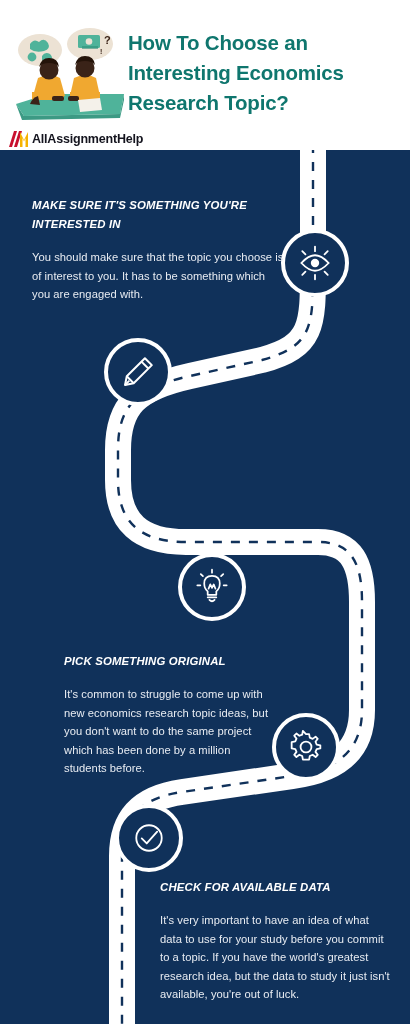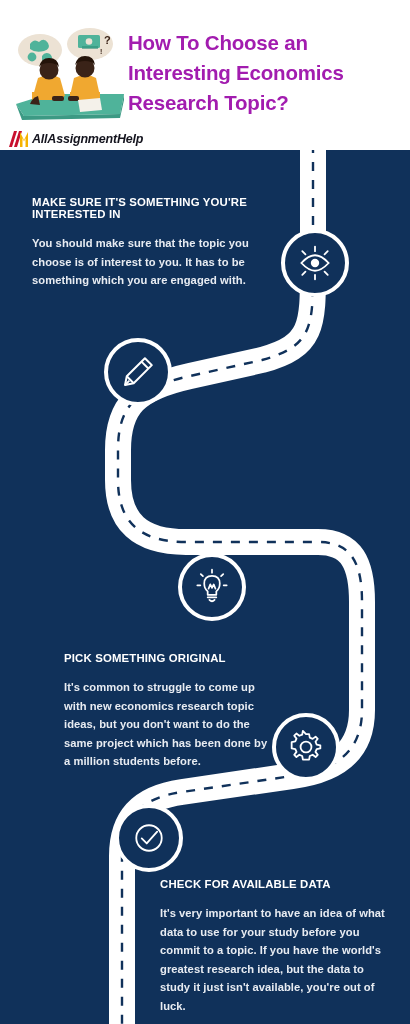--- a/index.html
+++ b/index.html
@@ -9,40 +9,40 @@
     font-family:"Liberation Sans", sans-serif;
     -webkit-font-smoothing:antialiased;
   }
   #page{position:relative;width:410px;height:1024px;overflow:hidden;background:#ffffff;}
 
   
   .header{position:absolute;left:0;top:0;width:410px;height:150px;background:#ffffff;}
   .hero-art{position:absolute;left:8px;top:22px;width:120px;height:106px;}
   .logo{position:absolute;left:8px;top:130px;height:18px;display:flex;align-items:center;gap:2px;}
   .logo-mark{width:22px;height:16px;position:relative;flex:0 0 auto;}
-  .logo-text{font-size:12.5px;font-weight:bold;font-style:italic;color:#14141e;letter-spacing:-0.2px;white-space:nowrap;}
+  .logo-text{font-size:12.5px;font-weight:bold;color:#14141e;letter-spacing:-0.2px;white-space:nowrap;}
   .title{
     position:absolute;left:128px;top:28px;width:272px;
     font-size:20.5px;line-height:30px;font-weight:bold;
-    color:#a21caf;letter-spacing:-0.2px;
+    color:#0f766e;letter-spacing:-0.2px;
   }
 
   
   .panel{position:absolute;left:0;top:150px;width:410px;height:874px;background:#10315a;}
   #road{position:absolute;left:0;top:150px;width:410px;height:874px;pointer-events:none;}
 
   
   .block{position:absolute;}
   .blk-head{
-    color:#ffffff;font-weight:bold;font-size:11.4px;line-height:12px;
-    letter-spacing:0.15px;margin:0 0 14px 0;
+    color:#ffffff;font-weight:bold;font-size:11.4px;line-height:19px;
+    letter-spacing:0.15px;margin:0 0 14px 0;font-style:italic;
   }
   .blk-body{
     color:#e8ecf2;font-size:11.2px;line-height:18.5px;
-    letter-spacing:0.05px;margin:0;font-weight:bold;
+    letter-spacing:0.05px;margin:0;font-weight:normal;
   }
 
   #b1{left:32px;top:196px;width:252px;}
   #b2{left:84px;top:428px;width:212px;}
   #b3{left:64px;top:652px;width:208px;}
   #b4{left:160px;top:878px;width:232px;}
 
   
   .node{position:absolute;border-radius:50%;background:#10315a;border:4px solid #ffffff;
         box-sizing:border-box;display:flex;align-items:center;justify-content:center;}

